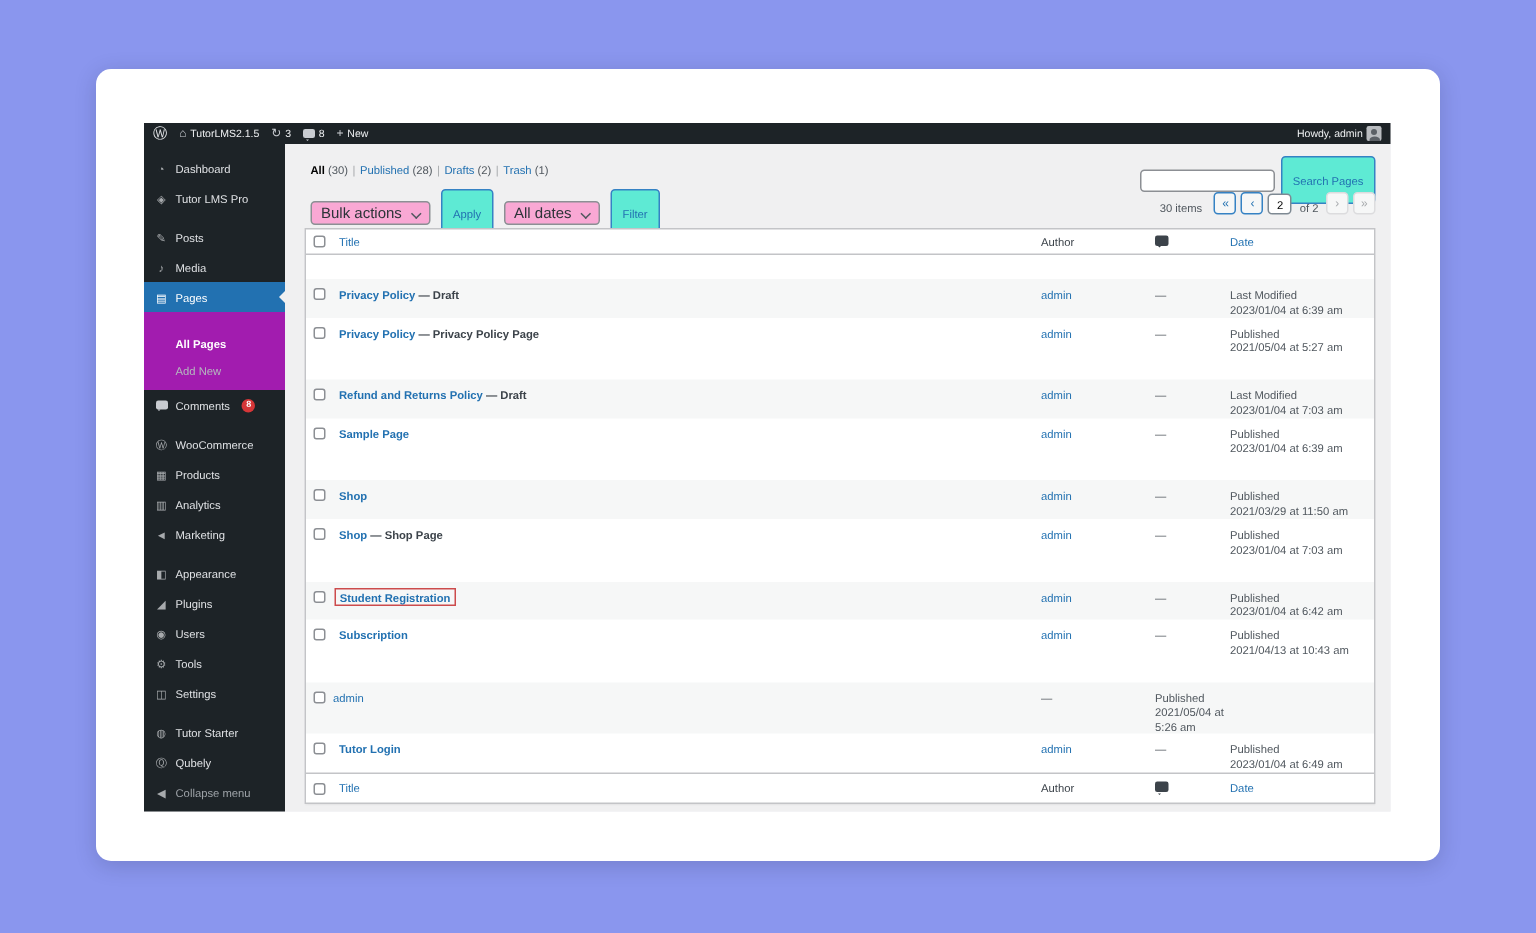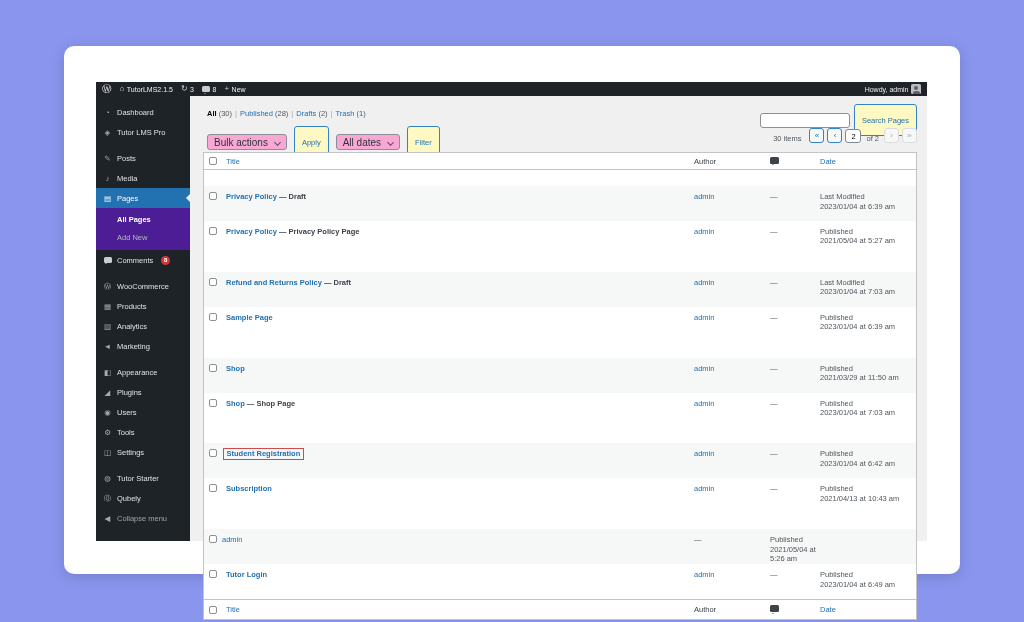--- a/index.html
+++ b/index.html
@@ -30,50 +30,50 @@
   .content { flex:1; position:relative; background:#f0f0f1; }
 
   
   .mi { height:20px; display:flex; align-items:center; gap:5px; padding:0 7px; font-size:7.5px; cursor:pointer; }
   .mi-icon { width:9px; flex:0 0 9px; text-align:center; font-size:7.5px; line-height:9px; color:#a7aaad; }
   .mi.current { background:#2271b1; color:#fff; position:relative; }
   .mi.current .mi-icon { color:#fff; }
   .mi.current::after { content:""; position:absolute; right:0; top:6px; border:4px solid transparent; border-right-color:#f0f0f1; }
   .mi.muted { color:#9ea3a8; }
   .mgap { height:6px; }
-  .submenu { background:#4c1d95; padding:2px 0 4px; }
+  .submenu { background:#a21caf; padding:12px 0 4px; }
   .smi { height:18px; display:flex; align-items:center; padding:0 7px 0 21px; font-size:7.5px; color:#b4b9be; cursor:pointer; }
   .smi.current { color:#ffffff; font-weight:700; }
   .badge { margin-left:3px; background:#d63638; color:#fff; border-radius:5px; min-width:9px; height:9px; font-size:6px; line-height:9px; text-align:center; padding:0 1px; font-weight:700; }
 
   
   .views { position:absolute; left:17px; top:13px; font-size:7.5px; color:#50575e; white-space:nowrap; }
   .views a { color:#2271b1; text-decoration:none; cursor:pointer; }
   .views .cur { color:#000; font-weight:700; }
   .views .count { color:#50575e; font-weight:400; }
   .views .sep { color:#a7aaad; margin:0 3px; }
 
   .searchbox { position:absolute; right:10px; top:8px; display:flex; gap:4px; align-items:center; }
   .search-input { width:90px; height:15px; border:1px solid #8c8f94; border-radius:3px; background:#fff; font-size:7.5px; padding:0 3px; font-family:"Liberation Sans",sans-serif; }
 
-  .btn { height:32px; display:inline-flex; align-items:center; padding:0 7px; background:#fef9c3; border:1px solid #3582c4; border-radius:3px; color:#2271b1; font-size:7.5px; cursor:pointer; white-space:nowrap; }
+  .btn { height:32px; display:inline-flex; align-items:center; padding:0 7px; background:#5eead4; border:1px solid #3582c4; border-radius:3px; color:#2271b1; font-size:7.5px; cursor:pointer; white-space:nowrap; }
 
   .bulkbar { position:absolute; left:17px; top:30px; display:flex; gap:7px; align-items:center; }
   .select { height:16px; display:inline-flex; align-items:center; background:#f9a8d4; border:1px solid #8c8f94; border-radius:3px; padding:0 18px 0 6px; color:#2c3338; font-size:10px; position:relative; cursor:pointer; }
   .select::after { content:""; position:absolute; right:6px; top:5px; width:4px; height:4px; border-right:1.2px solid #50575e; border-bottom:1.2px solid #50575e; transform:rotate(45deg); }
 
   .pagebar { position:absolute; right:10px; top:32px; display:flex; align-items:flex-end; gap:3px; font-size:7.5px; color:#50575e; }
   .pg-total { margin-right:5px; }
   .pgbtn { width:15px; height:15px; display:inline-flex; align-items:center; justify-content:center; background:#f6f7f7; border:1px solid #3582c4; border-radius:3px; color:#2271b1; font-size:8px; cursor:pointer; }
   .pgbtn.disabled { color:#a7aaad; border-color:#dcdcde; background:#f6f7f7; cursor:default; }
   .pgcur { width:16px; height:14px; border:1px solid #7e8993; border-radius:3px; background:#fff; text-align:center; font-size:7.5px; padding:0; font-family:"Liberation Sans",sans-serif; }
   .pg-of { margin:0 2px; }
 
   
-  .listtable { position:absolute; left:13px; right:10px; top:56px; height:468px; background:#fff; border:1px solid #c3c4c7; box-shadow:0 1px 1px rgba(0,0,0,.04); display:flex; flex-direction:column; font-size:7.5px; }
+  .listtable { position:absolute; left:13px; right:10px; top:56px; height:384px; background:#fff; border:1px solid #c3c4c7; box-shadow:0 1px 1px rgba(0,0,0,.04); display:flex; flex-direction:column; font-size:7.5px; }
   .lt-head, .lt-foot { display:grid; grid-template-columns:18px 1fr 76px 50px 96px; align-items:center; flex:0 0 17px; }
   .lt-head { border-bottom:1px solid #c3c4c7; }
   .lt-foot { border-top:1px solid #c3c4c7; flex:0 0 20px; }
   .lt-body { flex:1; display:flex; flex-direction:column; }
   .lt-row { display:grid; grid-template-columns:18px 1fr 76px 50px 96px; flex:1; align-items:start; }
   .lt-row.alt { background:#f6f7f7;margin-top:16px; }
   .hcell a { color:#2271b1; text-decoration:none; cursor:pointer; }
   .hcell { color:#3c434a; }
   .cb { width:8px; height:8px; border:1px solid #8c8f94; border-radius:2px; background:#fff; display:block; margin:0 auto; cursor:pointer; }
   .lt-row .cb { margin-top:6px; }

